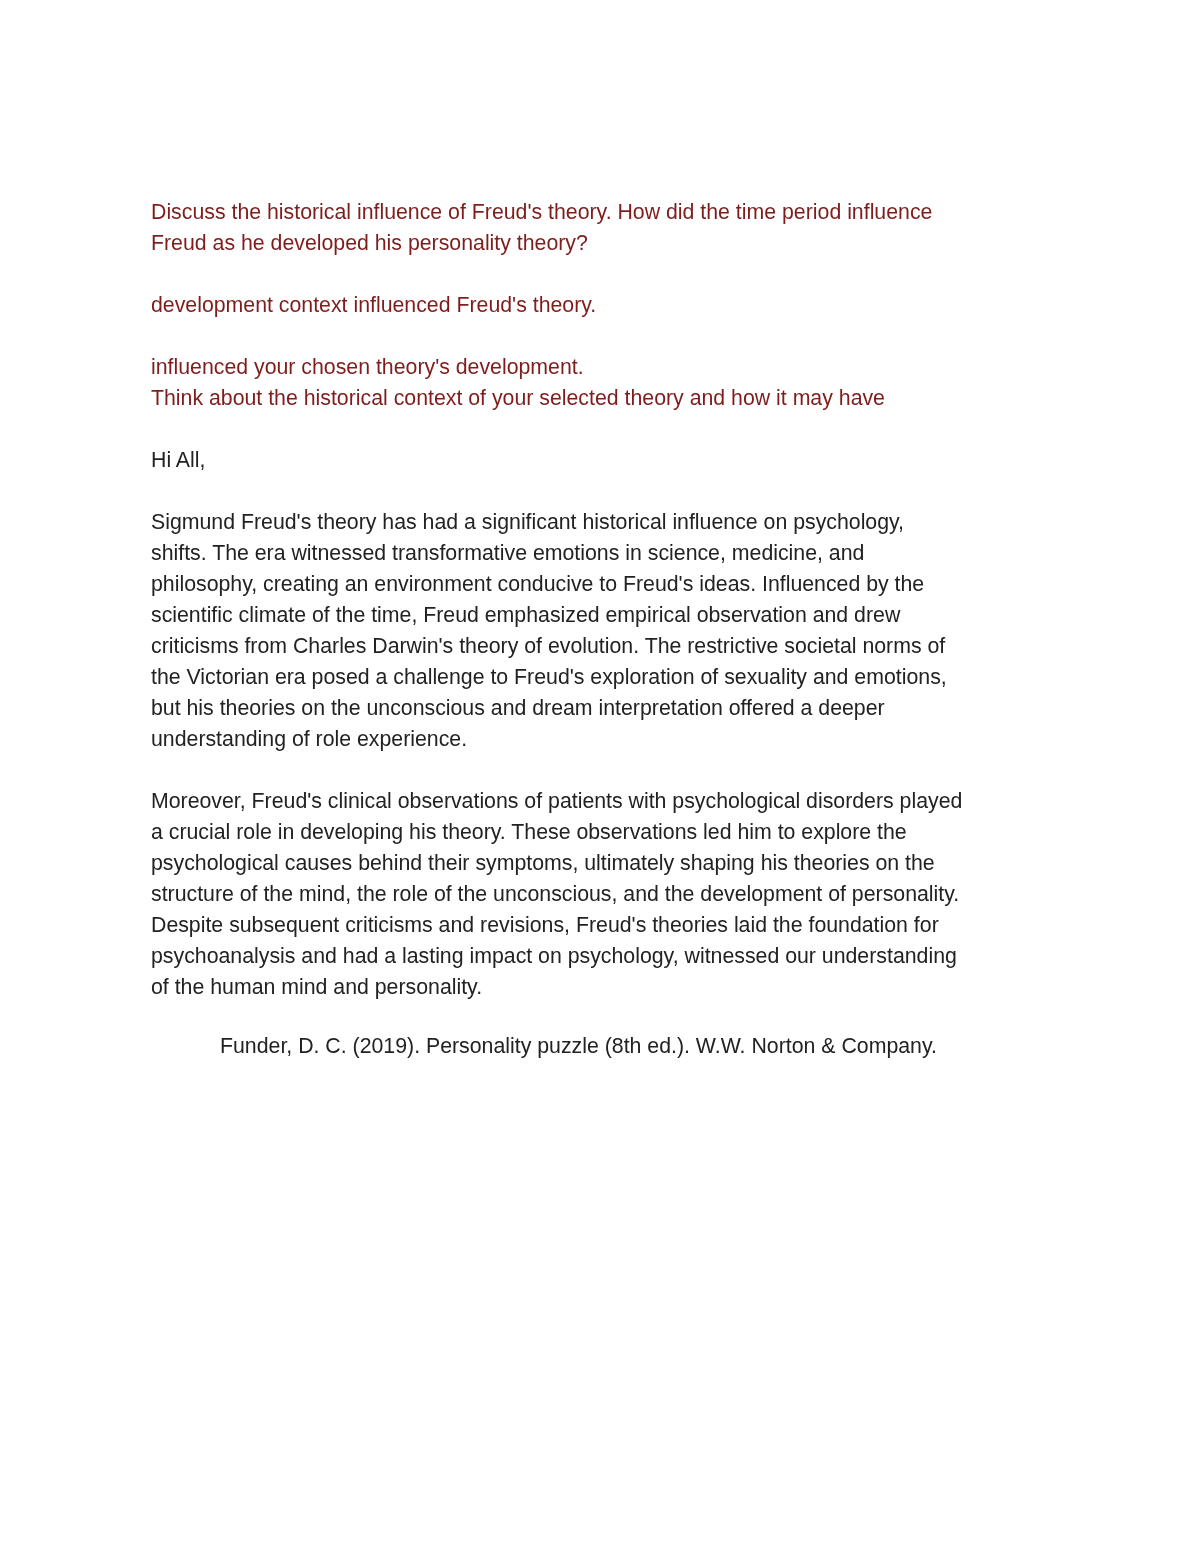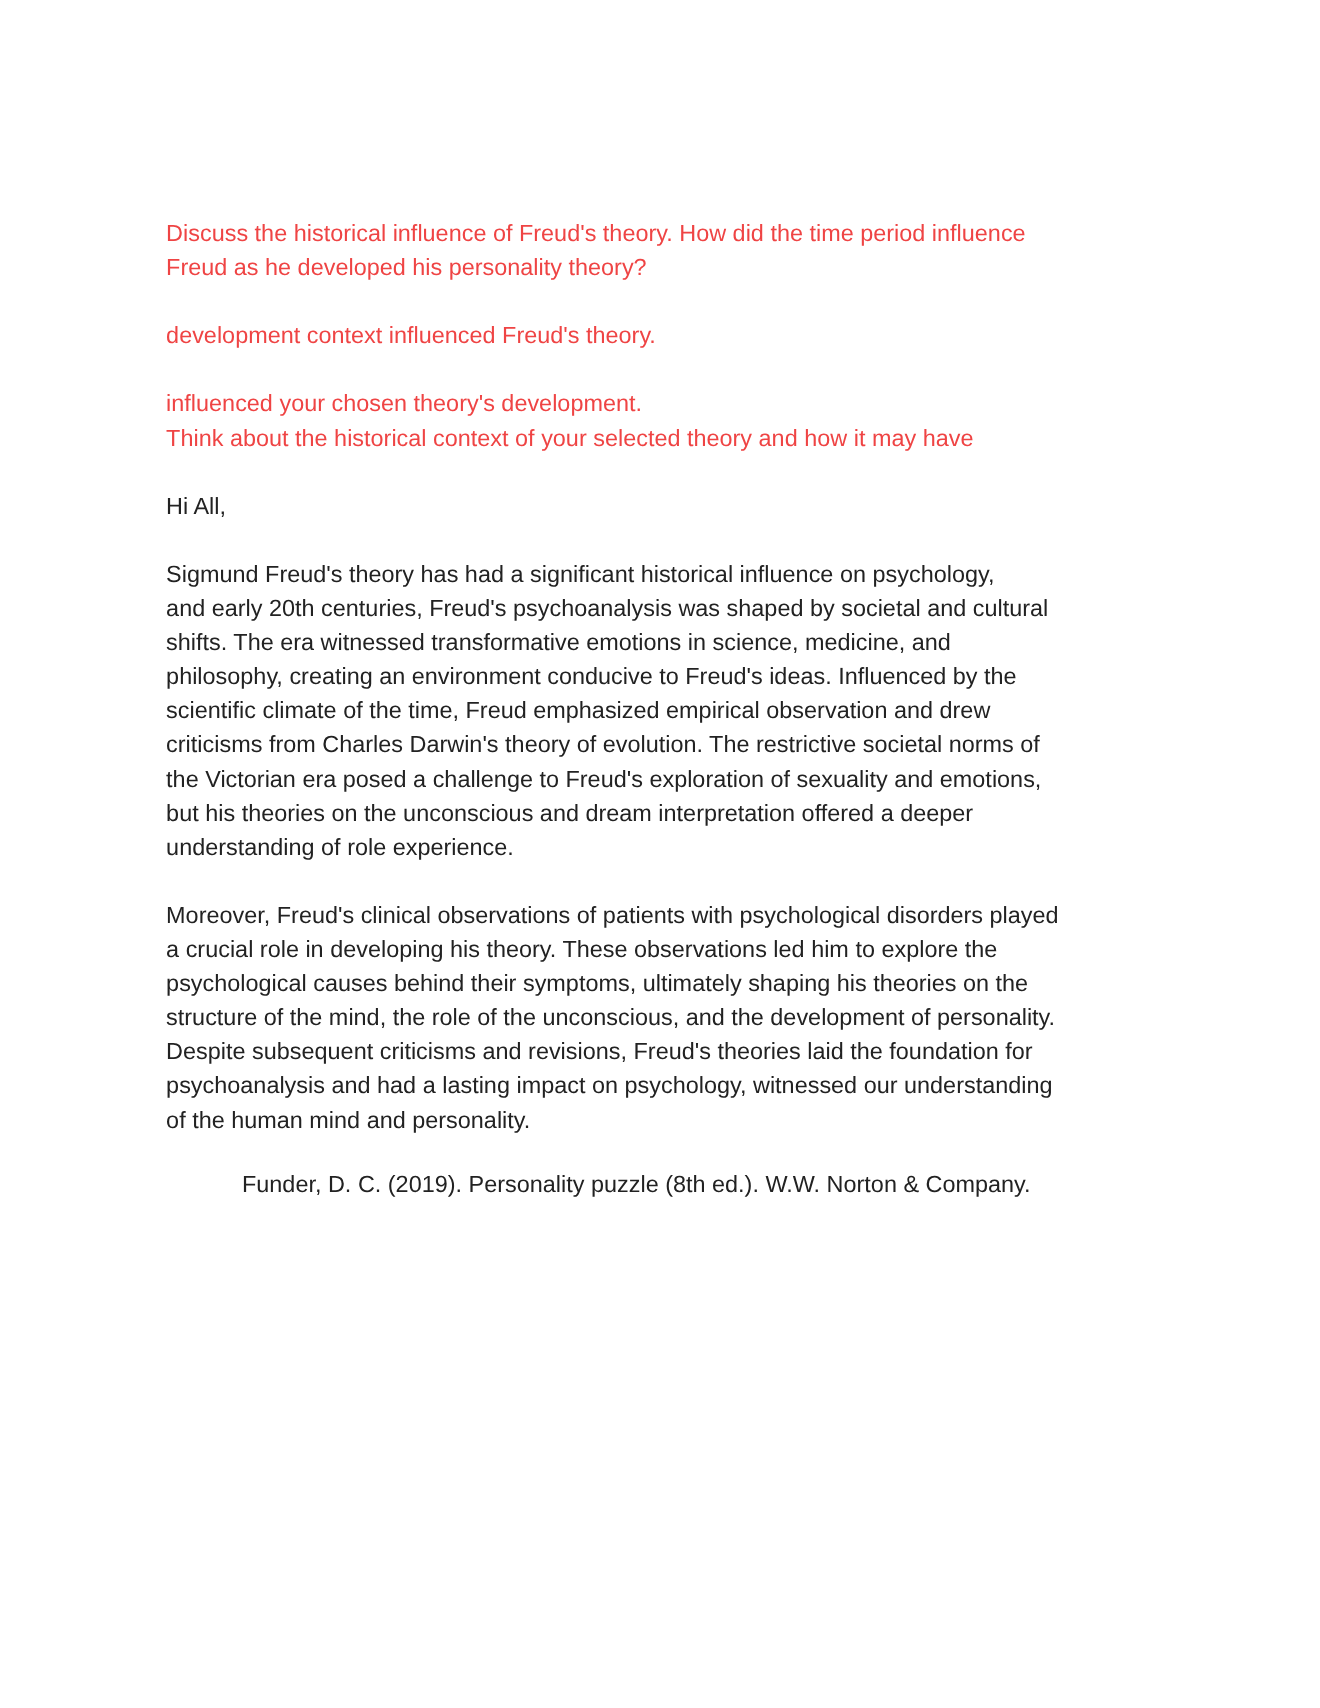--- a/index.html
+++ b/index.html
@@ -25,21 +25,21 @@
     }
     .para {
       margin: 0 0 31px 0;
       white-space: nowrap;
     }
     .line {
       display: block;
       height: 31px;
     }
     .prompt {
-      color: #ef4444;
+      color: #7f1d1d;
     }
     .citation {
       padding-left: 69px;
       margin-top: -3px;
     }
   </style>
 </head>
 <body>
 
 <div class="page">
@@ -57,21 +57,20 @@
     <span class="line">influenced your chosen theory's development.</span>
     <span class="line">Think about the historical context of your selected theory and how it may have</span>
   </div>
 
   <div class="para">
     <span class="line">Hi All,</span>
   </div>
 
   <div class="para">
     <span class="line">Sigmund Freud's theory has had a significant historical influence on psychology,</span>
-    <span class="line">and early 20th centuries, Freud's psychoanalysis was shaped by societal and cultural</span>
     <span class="line">shifts. The era witnessed transformative emotions in science, medicine, and</span>
     <span class="line">philosophy, creating an environment conducive to Freud's ideas. Influenced by the</span>
     <span class="line">scientific climate of the time, Freud emphasized empirical observation and drew</span>
     <span class="line">criticisms from Charles Darwin's theory of evolution. The restrictive societal norms of</span>
     <span class="line">the Victorian era posed a challenge to Freud's exploration of sexuality and emotions,</span>
     <span class="line">but his theories on the unconscious and dream interpretation offered a deeper</span>
     <span class="line">understanding of role experience.</span>
   </div>
 
   <div class="para">

